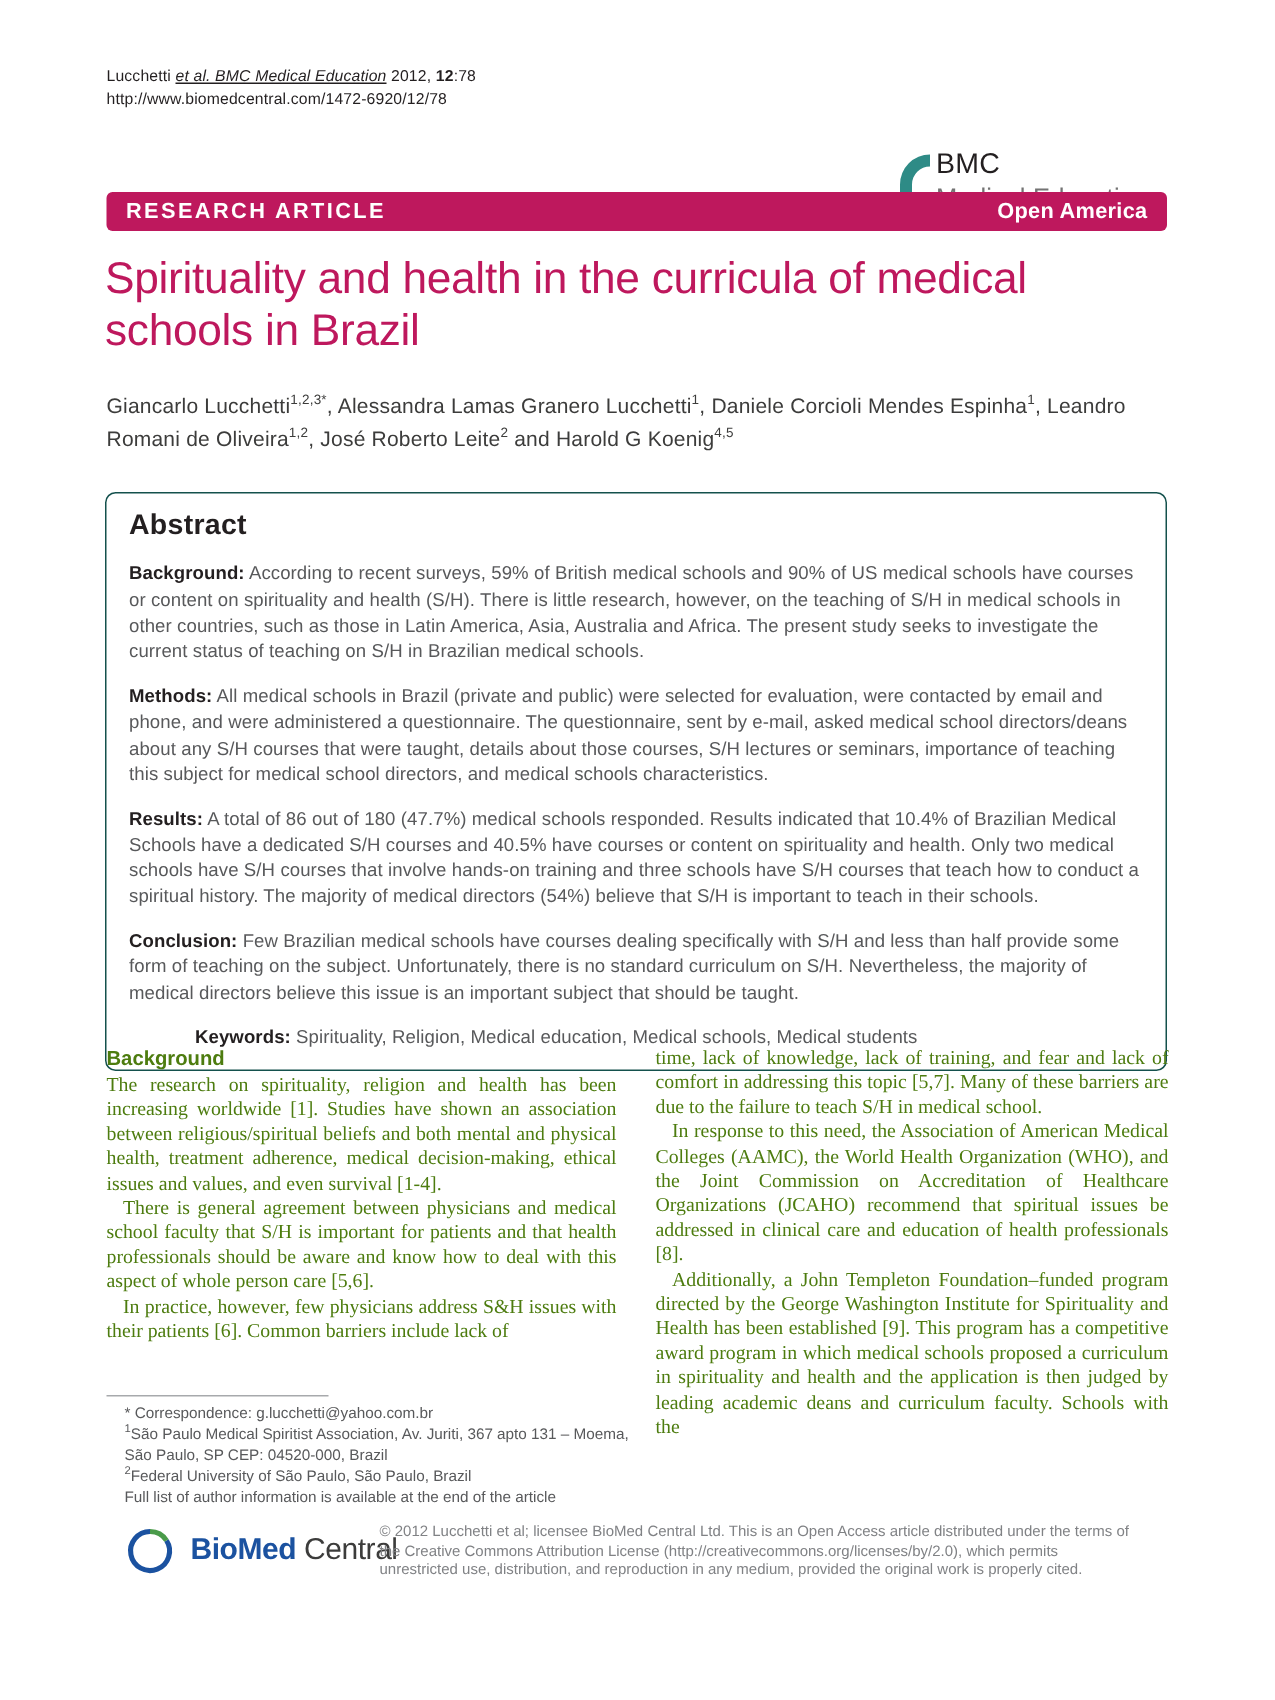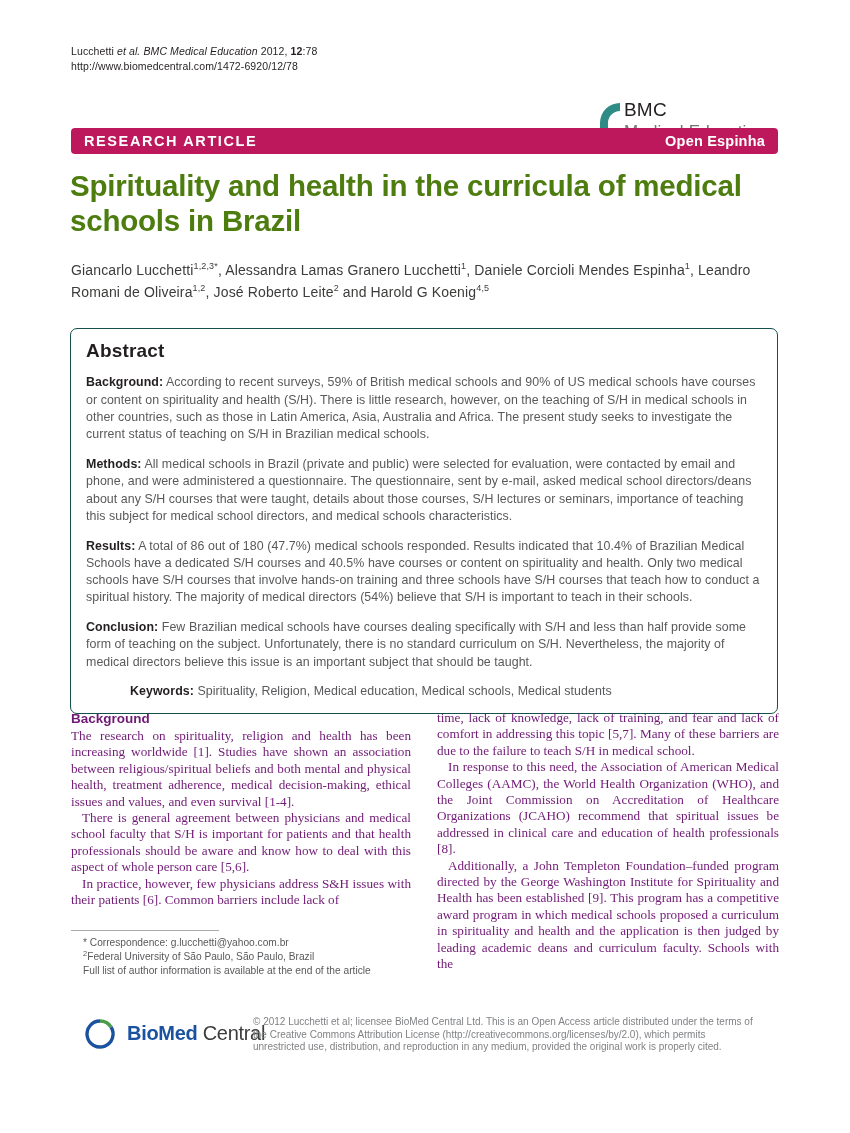--- a/index.html
+++ b/index.html
@@ -25,21 +25,21 @@
   
   .hdr {
     position: absolute;
     left: 71px;
     top: 44px;
     font-size: 10.5px;
     line-height: 15px;
     color: #231f20;
     letter-spacing: 0.01em;
   }
-  .hdr .cit-em { font-style: italic; }
+  .hdr .cit-em { font-style: italic; text-decoration: underline; }
   .hdr .cit-b { font-weight: bold; }
   .hdr-url { display: block; }
 
   
   .jlogo {
     position: absolute;
     right: 78px;
     top: 47px;
     width: 190px;
     height: 60px;
@@ -93,22 +93,22 @@
   }
 
   
   .title {
     position: absolute;
     left: 70px;
     top: 168px;
     width: 720px;
     font-size: 29.5px;
     line-height: 35px;
-    color: #4d7c0f;
-    font-weight: bold;
+    color: #be185d;
+    font-weight: normal;
     letter-spacing: -0.2px;
   }
 
   
   .authors {
     position: absolute;
     left: 71px;
     top: 259px;
     width: 715px;
     font-size: 14px;
@@ -148,23 +148,22 @@
   .abs-p b { color: #231f20; font-weight: bold; }
 
   
   .col {
     position: absolute;
     top: 697px;
     width: 340px;
     font-family: "Liberation Serif", serif;
     font-size: 13.2px;
     line-height: 16.4px;
-    color: #701a75;
+    color: #4d7c0f;
     text-align: justify;
-    margin-top: 13px;
   }
   .col.left { left: 71px; }
   .col.right { left: 437px; width: 342px; }
   .col h2 {
     font-family: "Liberation Sans", sans-serif;
     font-size: 13.5px;
     font-weight: bold;
     margin: 0 0 1px 0;
     line-height: 17px;
   }
@@ -237,21 +236,21 @@
       <path d="M38 8 A20 20 0 0 0 18 28 L18 44 L26 44 L26 28 A12 12 0 0 1 38 16 Z" fill="#2e8b86"></path>
     </svg>
     <div class="jl-text">
       <div class="jl-bmc">BMC</div>
       <div class="jl-sub">Medical Education</div>
     </div>
   </div>
 
   <div class="banner">
     <span class="banner-left">RESEARCH ARTICLE</span>
-    <span class="banner-right">Open Espinha</span>
+    <span class="banner-right">Open America</span>
   </div>
 
   <div class="title">Spirituality and health in the curricula of medical schools in Brazil</div>
 
   <div class="authors">
     <span>Giancarlo Lucchetti</span><sup>1,2,3*</sup><span>, Alessandra Lamas Granero Lucchetti</span><sup>1</sup><span>, Daniele Corcioli Mendes Espinha</span><sup>1</sup><span>,</span>
     <span>Leandro Romani de Oliveira</span><sup>1,2</sup><span>, José Roberto Leite</span><sup>2</sup><span> and Harold G Koenig</span><sup>4,5</sup>
   </div>
 
   <div class="abs-box">
@@ -284,20 +283,21 @@
   <div class="col right">
     <p>time, lack of knowledge, lack of training, and fear and lack of comfort in addressing this topic [5,7]. Many of these barriers are due to the failure to teach S/H in medical school.</p>
     <p class="ind">In response to this need, the Association of American Medical Colleges (AAMC), the World Health Organization (WHO), and the Joint Commission on Accreditation of Healthcare Organizations (JCAHO) recommend that spiritual issues be addressed in clinical care and education of health professionals [8].</p>
     <p class="ind">Additionally, a John Templeton Foundation–funded program directed by the George Washington Institute for Spirituality and Health has been established [9]. This program has a competitive award program in which medical schools proposed a curriculum in spirituality and health and the application is then judged by leading academic deans and curriculum faculty. Schools with the</p>
   </div>
 
   <div class="fnote-rule"></div>
   <div class="fnote">
     <div><span>* Correspondence:</span>
       <span>g.lucchetti@yahoo.com.br</span></div>
+    <div><sup>1</sup><span>São Paulo Medical Spiritist Association, Av. Juriti, 367 apto 131 – Moema, São Paulo, SP CEP: 04520-000, Brazil</span></div>
     <div><sup>2</sup><span>Federal University of São Paulo, São Paulo, Brazil</span></div>
     <div>Full list of author information is available at the end of the article</div>
   </div>
 
   <div class="footer-logo">
     <svg width="50" height="34" viewBox="0 0 50 34">
       <path d="M25 3 A13 13 0 1 0 36 9" fill="none" stroke="#1b52a0" stroke-width="3.4"></path>
       <path d="M36 9 A13 13 0 0 0 25 3" fill="none" stroke="#4a9b4a" stroke-width="3.4"></path>
     </svg>
     <div class="fl-text"><span class="fl-bio">BioMed</span><span class="fl-central"> Central</span></div>

